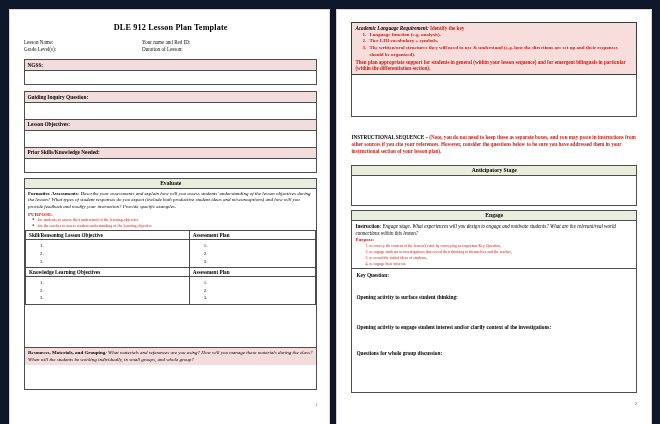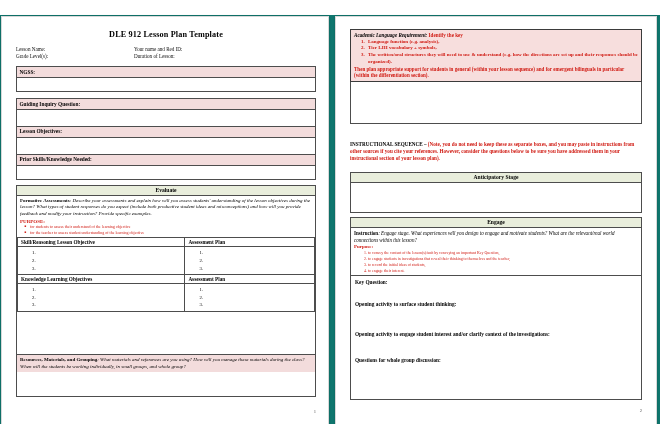--- a/index.html
+++ b/index.html
@@ -10,26 +10,25 @@
   body {
     width: 660px;
     height: 424px;
     overflow: hidden;
     font-family: "Liberation Serif", "DejaVu Serif", serif;
     position: relative;
   }
   .viewer {
     position: absolute;
     inset: 0;
-    background: #0f766e;
+    background: #0f172a;
     display: flex;
     flex-direction: row;
     gap: 6px;
-    padding: 0;
-    margin-top: 15px;
+    padding: 8px;
   }
   .page {
     background: #ffffff;
     border: 1px solid #d8d8d8;
     box-shadow: 0 0 2px rgba(0,0,0,0.18);
     position: relative;
     overflow: hidden;
   }
   .page-left {
     width: 326px;

